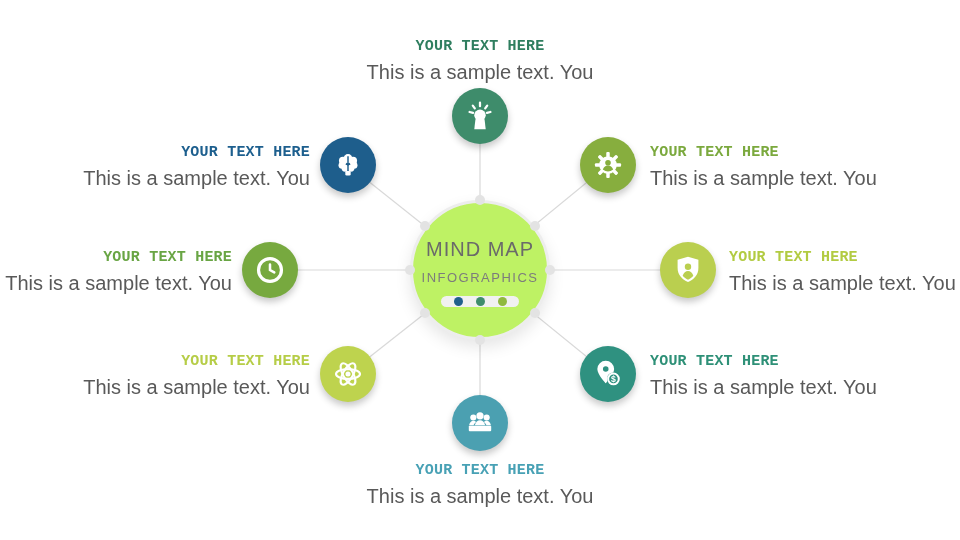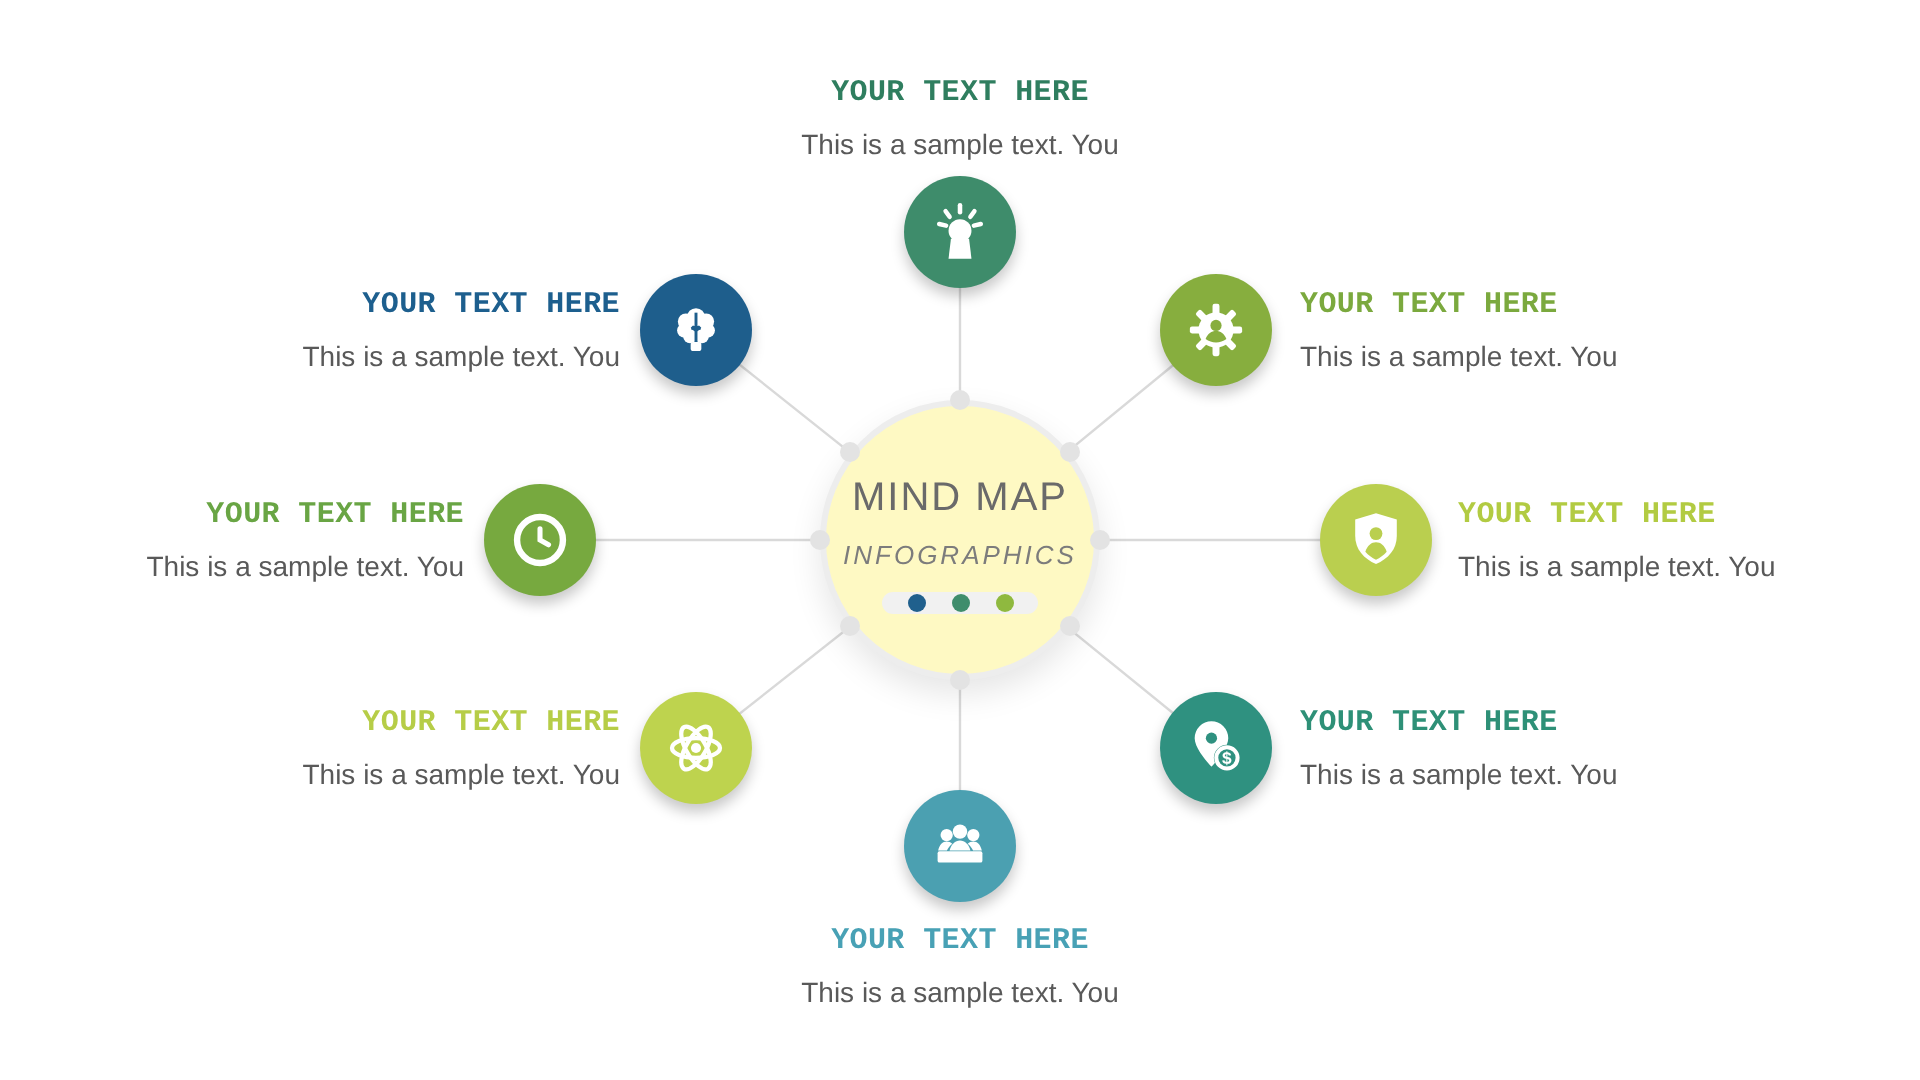--- a/index.html
+++ b/index.html
@@ -4,32 +4,32 @@
 <style>
   html,body{margin:0;padding:0;background:#fff;}
   .slide{position:relative;width:960px;height:540px;background:#fff;overflow:hidden;
          font-family:"Liberation Sans",sans-serif;}
   .spokes{position:absolute;left:0;top:0;z-index:1;}
   .circle{position:absolute;width:56px;height:56px;border-radius:50%;background:var(--c,#888);
           display:flex;align-items:center;justify-content:center;z-index:3;
           box-shadow:0 4px 7px rgba(0,0,0,0.22);}
   .circle svg{width:32px;height:32px;display:block;}
   .center-circle{position:absolute;left:410px;top:200px;width:140px;height:140px;border-radius:50%;
-          background:#fef9c3;border:3px solid #ededed;box-sizing:border-box;z-index:2;
+          background:#bef264;border:3px solid #ededed;box-sizing:border-box;z-index:2;
           box-shadow:0 7px 16px rgba(0,0,0,0.10);
           display:flex;flex-direction:column;align-items:center;justify-content:center;padding-bottom:18px;}
   .center-title{font-size:20px;color:#6a6a6a;letter-spacing:1px;font-weight:500;}
-  .center-sub{font-size:13px;color:#7c7c7c;letter-spacing:1.5px;margin-top:9px;font-style:italic;}
+  .center-sub{font-size:13px;color:#7c7c7c;letter-spacing:1.5px;margin-top:9px;}
   .indicator{position:absolute;left:441px;top:296px;width:78px;height:11px;background:#f1f1f1;
           border-radius:6px;z-index:4;}
   .indicator .dot{position:absolute;top:1px;width:9px;height:9px;border-radius:50%;}
   .rdot{position:absolute;width:10px;height:10px;border-radius:50%;background:#e3e3e3;z-index:4;}
   .ntext{position:absolute;z-index:5;}
   .ntitle{font-size:15px;font-weight:bold;letter-spacing:0.2px;line-height:18px;font-family:Liberation Mono, monospace;}
-  .nsub{font-size:14px;color:#595959;margin-top:8px;line-height:16px;}
+  .nsub{font-size:20px;color:#595959;margin-top:8px;line-height:16px;}
   .c0{left:452px;top:88px}  .c1{left:320px;top:137px} .c2{left:580px;top:137px}
   .c3{left:242px;top:242px} .c4{left:660px;top:242px} .c5{left:320px;top:346px}
   .c6{left:580px;top:346px} .c7{left:452px;top:395px}
   .t0{left:330px;top:38px;width:300px;text-align:center;}
   .t1{right:650px;top:144px;width:280px;text-align:right;}
   .t2{left:650px;top:144px;width:280px;text-align:left;}
   .t3{right:728px;top:249px;width:240px;text-align:right;}
   .t4{left:729px;top:249px;width:240px;text-align:left;}
   .t5{right:650px;top:353px;width:280px;text-align:right;}
   .t6{left:650px;top:353px;width:280px;text-align:left;}

